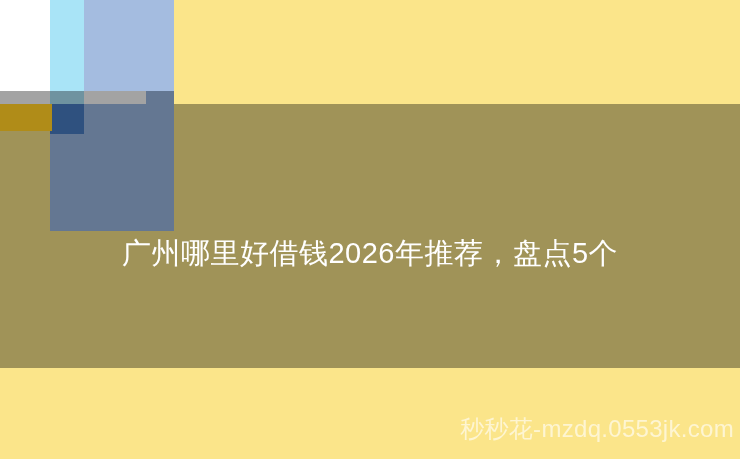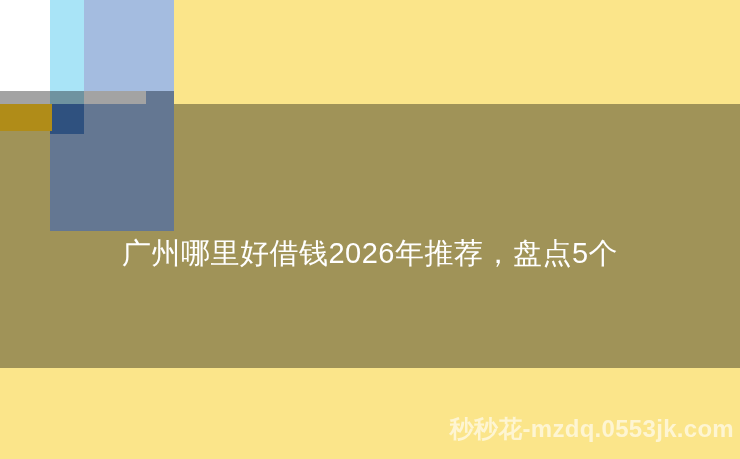--- a/index.html
+++ b/index.html
@@ -164,21 +164,21 @@
   }
 
   
   #watermark {
     position: absolute;
     right: 18px;
     bottom: 14px;
     color: rgba(255, 255, 255, 0.62);
     font-size: 24px;
     letter-spacing: 0.3px;
-    font-weight: 700;
+    font-weight: 400;
     white-space: nowrap;
     margin-top: 20px;
   }
 </style>
 </head>
 <body>
 
 <div id="cover">
 
   <div class="block" id="block-yellow-main"></div>

